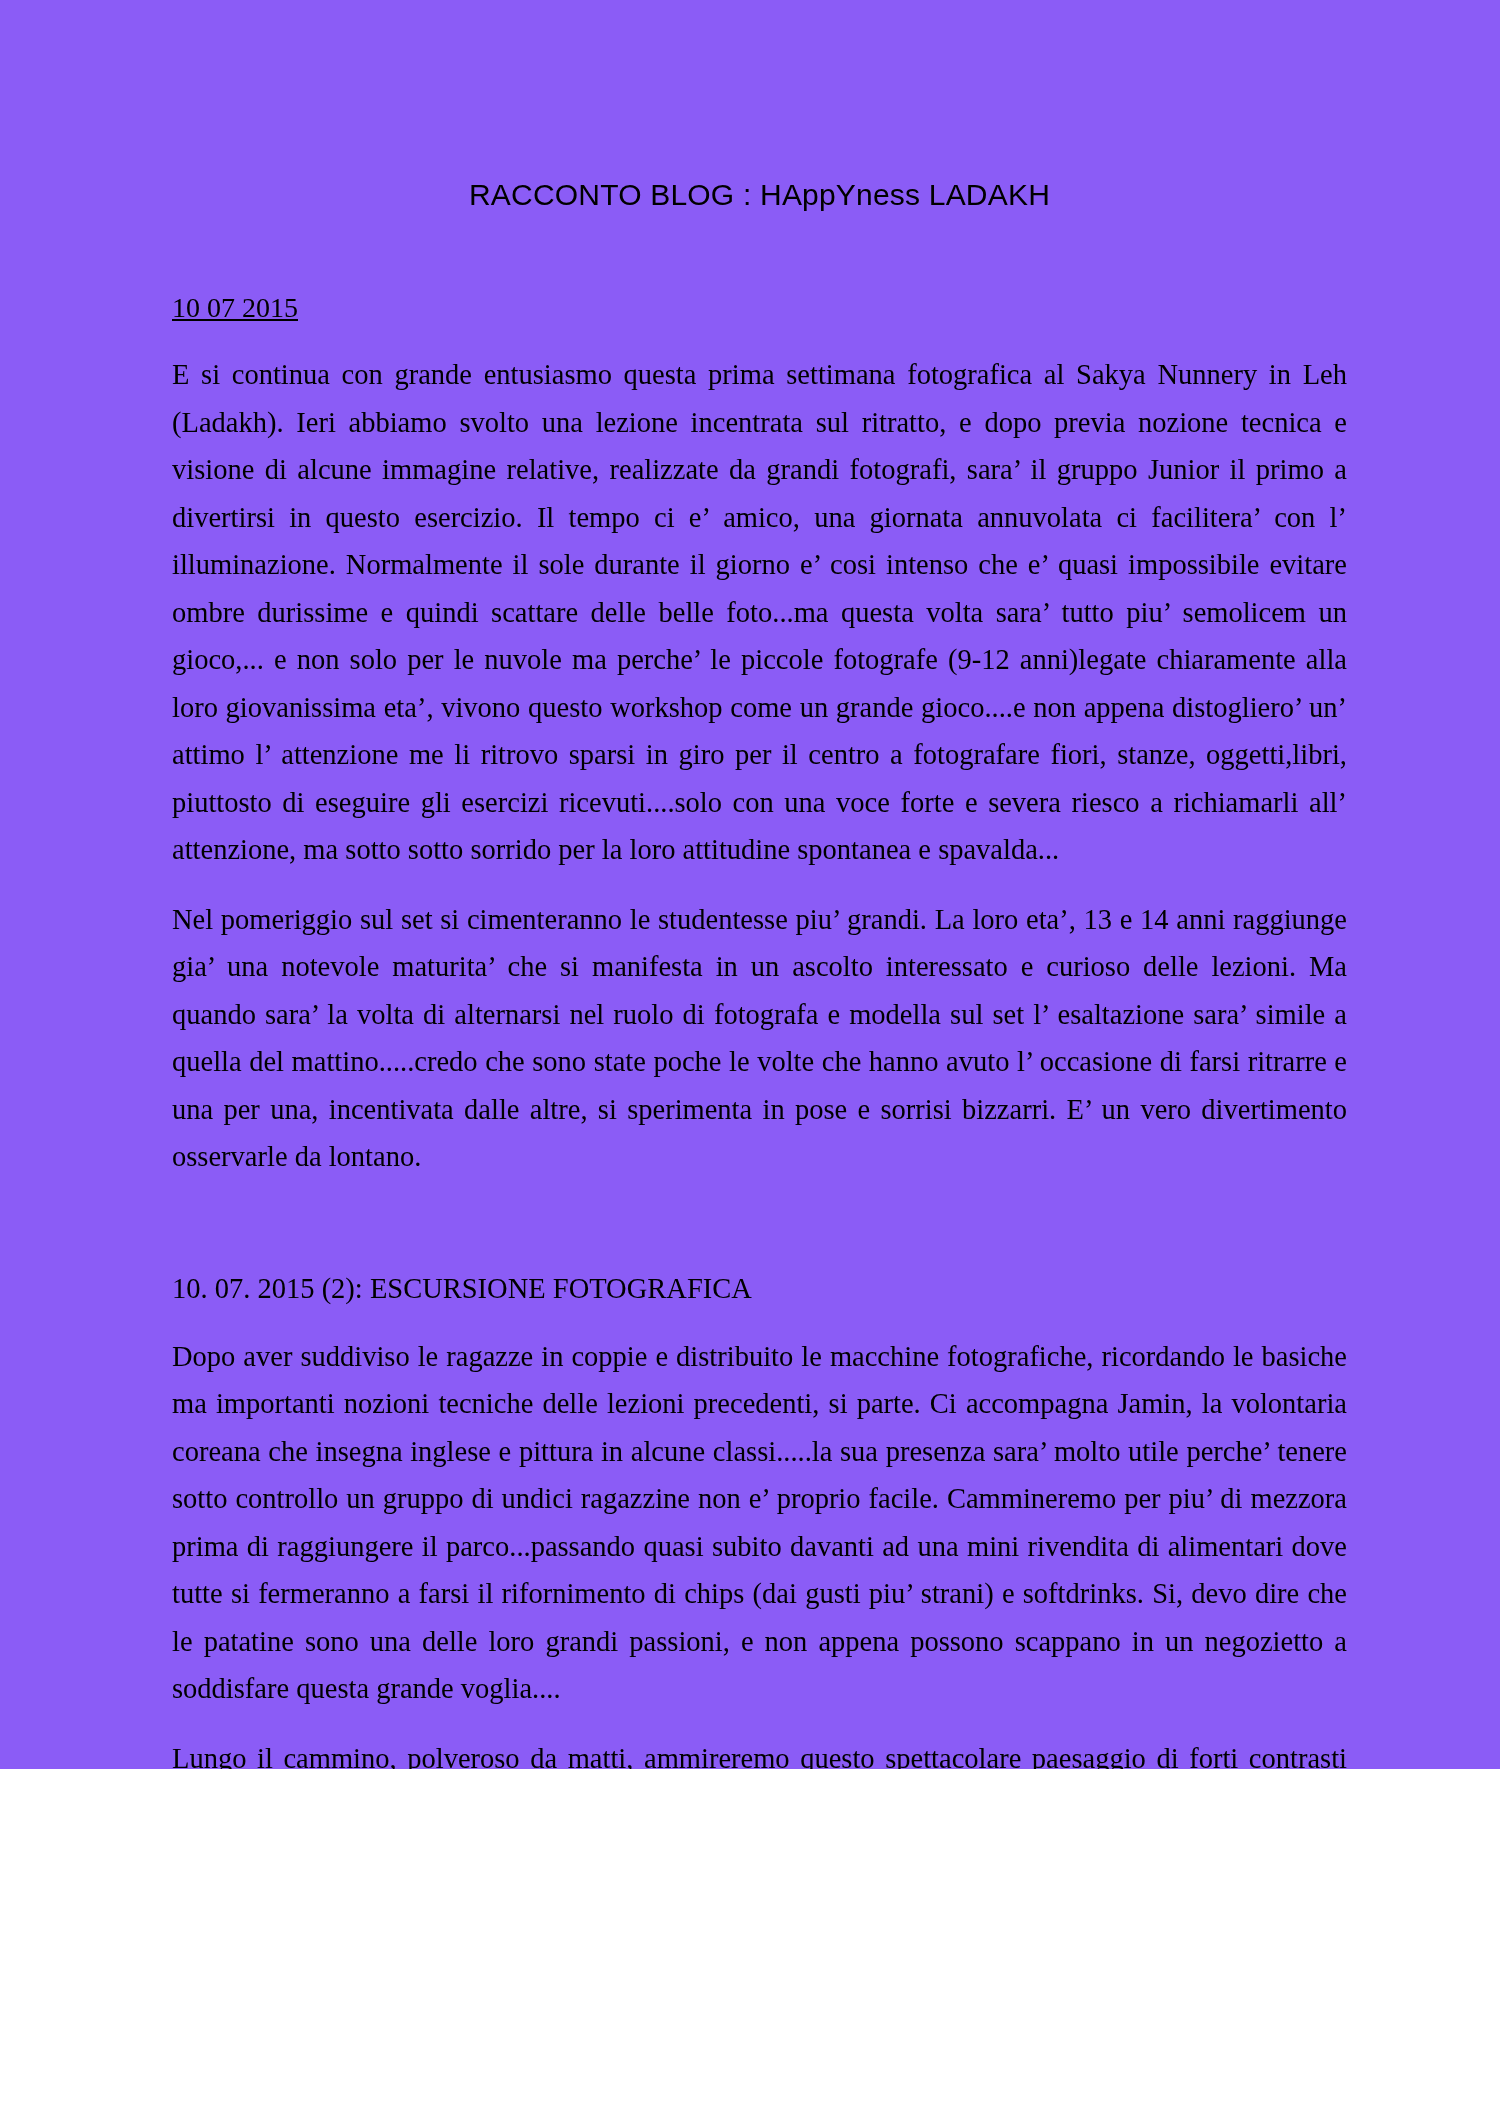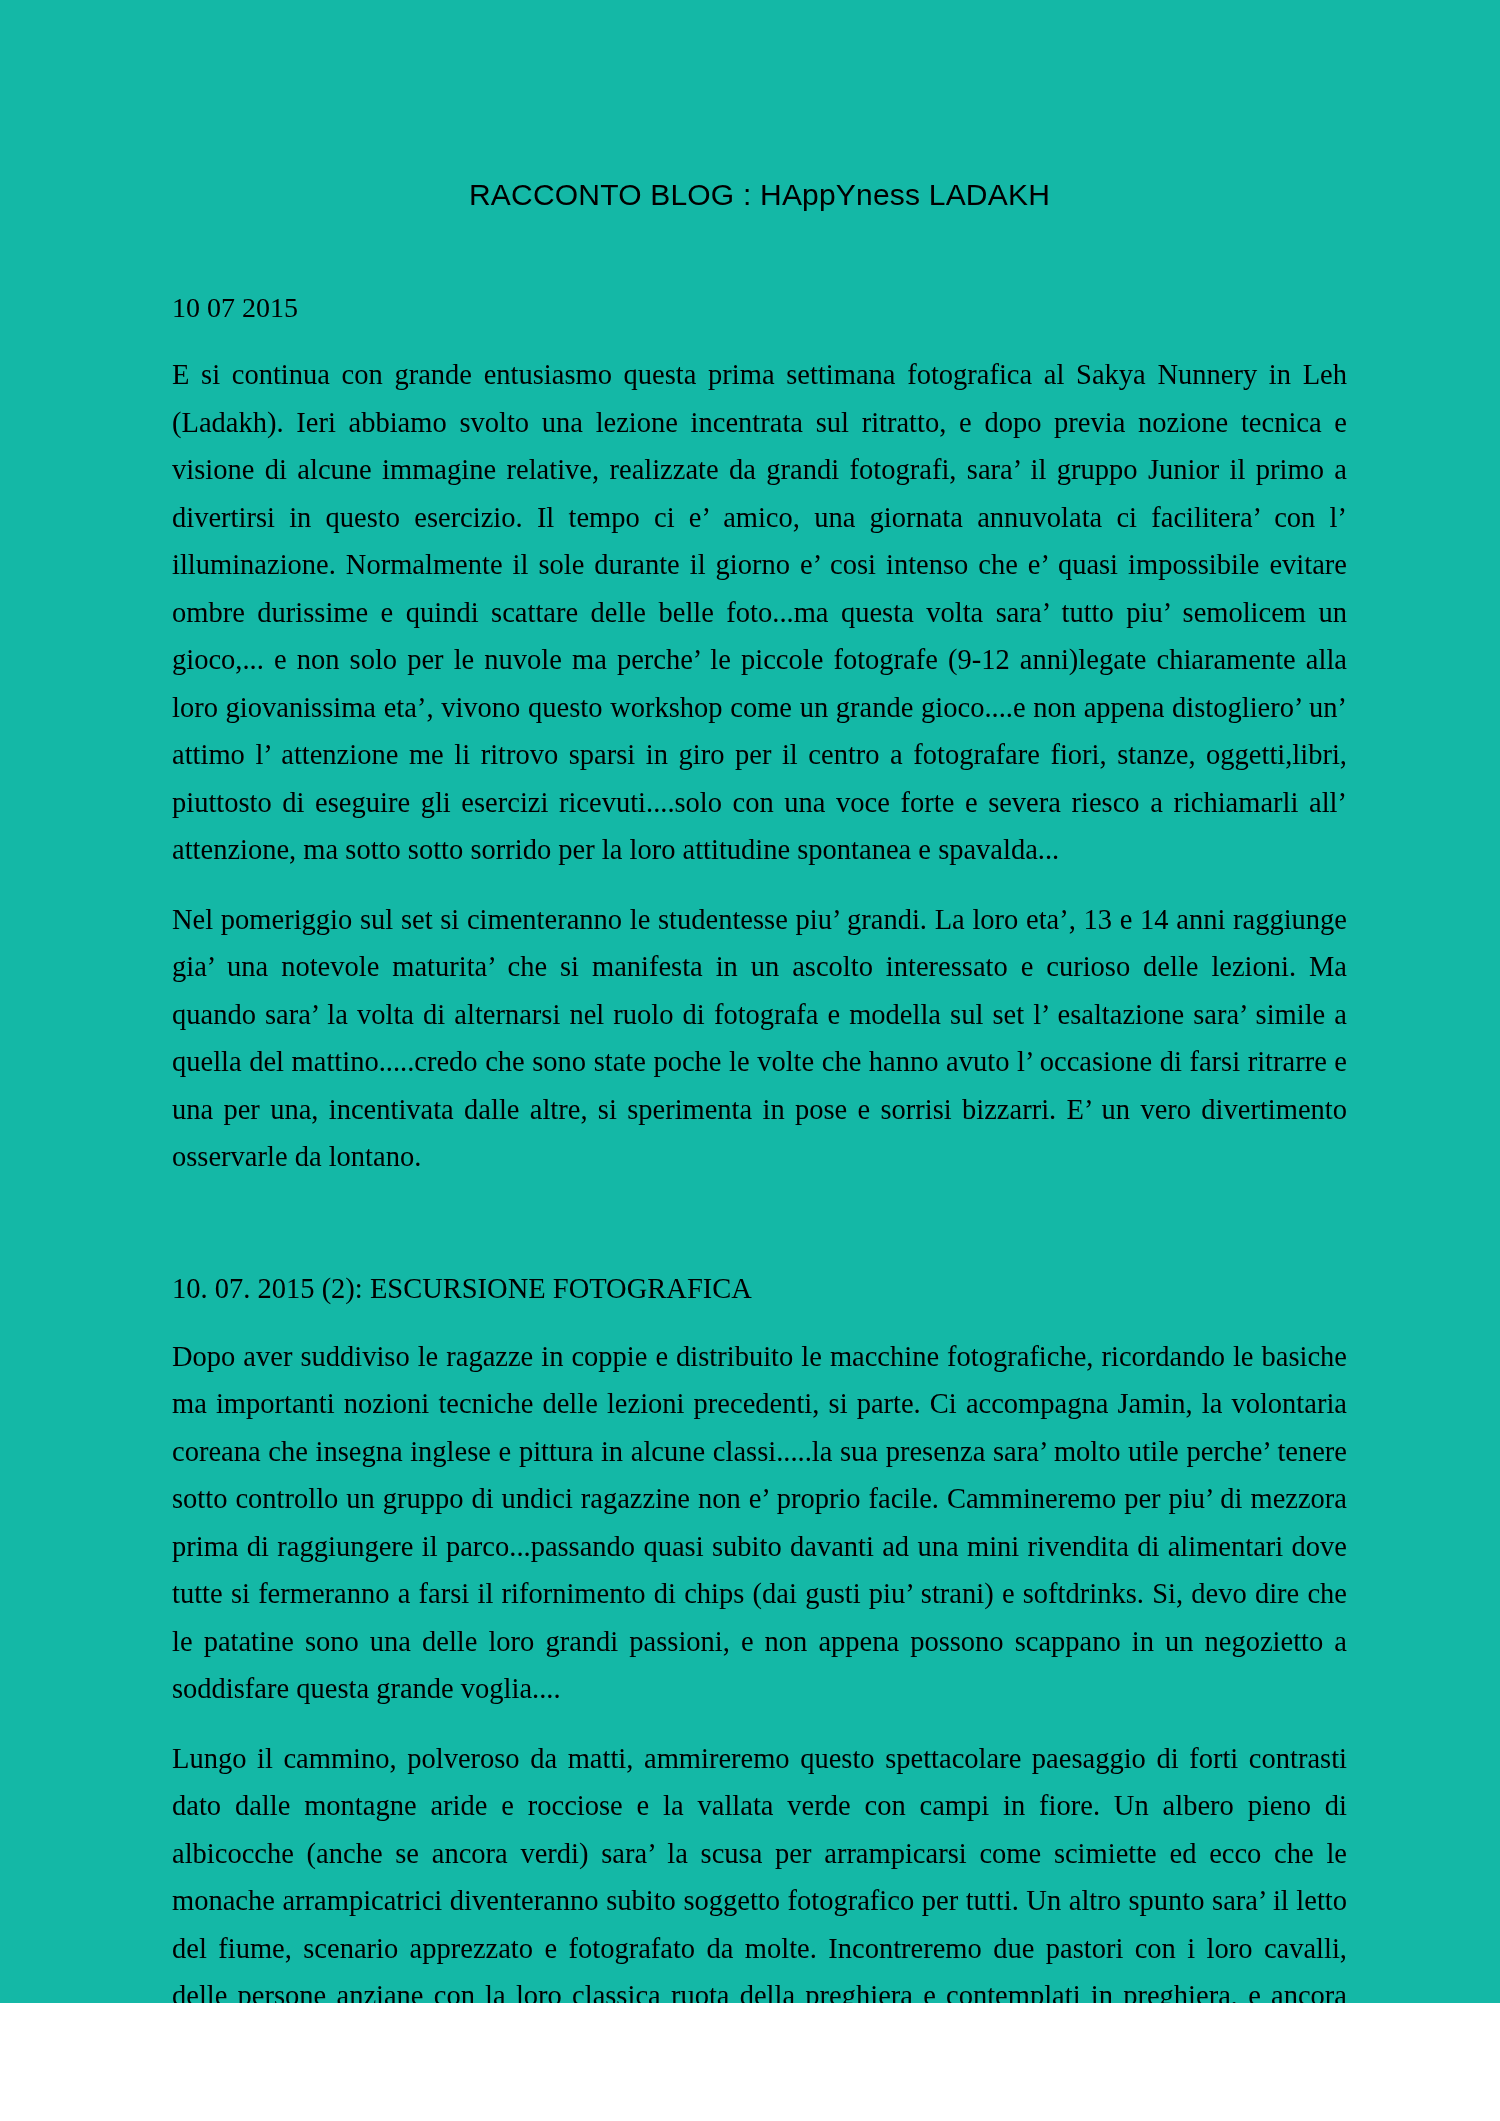--- a/index.html
+++ b/index.html
@@ -3,22 +3,22 @@
 <meta charset="utf-8">
 <style>
   html, body {
     margin: 0;
     padding: 0;
     background: #ffffff;
   }
   .page {
     position: relative;
     width: 1500px;
-    height: 2003px;
-    background: #14b8a6;
+    height: 1769px;
+    background: #8b5cf6;
     box-sizing: border-box;
     overflow: hidden;
   }
   .content {
     position: absolute;
     left: 172px;
     top: 0;
     width: 1175px;
   }
   .doc-title {
@@ -31,20 +31,21 @@
     margin: 0;
     padding-top: 178px;
   }
   .date-line {
     font-family: "Liberation Serif", serif;
     font-size: 28px;
     color: #000000;
     margin: 0;
     padding-top: 80px;
     text-align: left;
+    text-decoration: underline;
   }
   .para {
     font-family: "Liberation Serif", serif;
     font-size: 28.5px;
     line-height: 47.5px;
     color: #000000;
     text-align: justify;
     text-justify: inter-word;
     margin: 0;
     padding-top: 22px;

